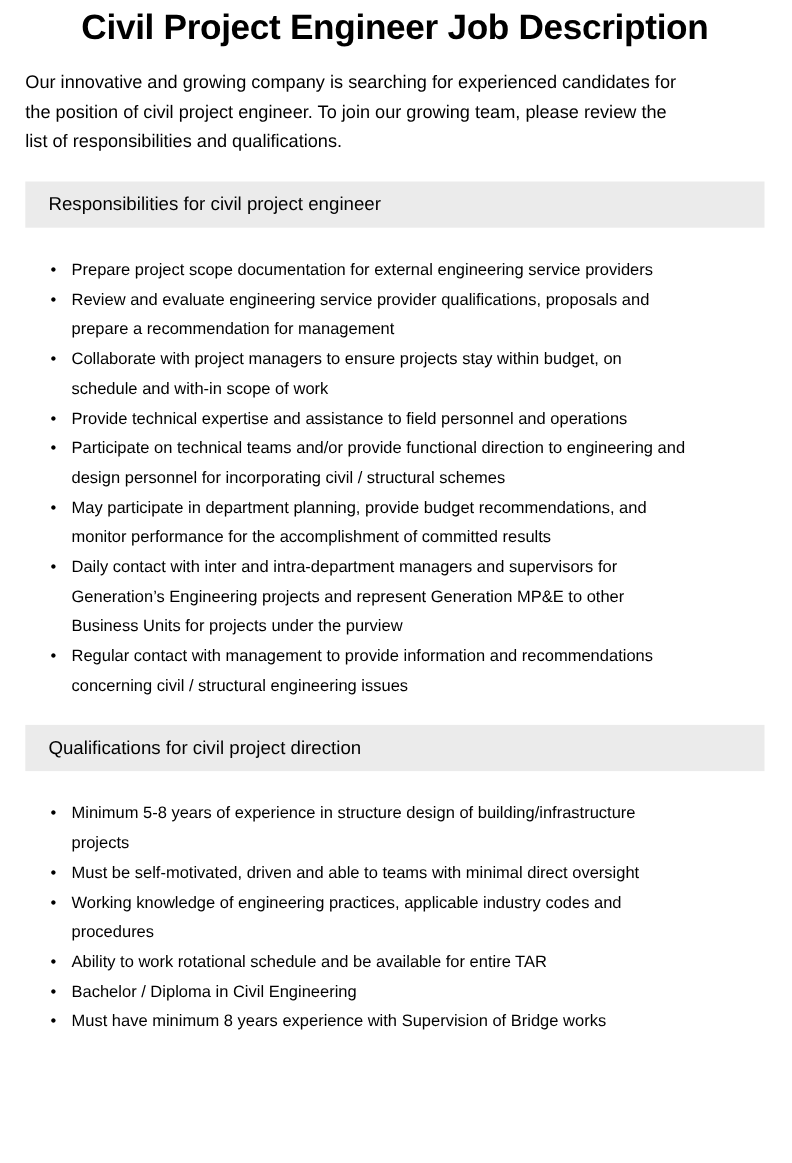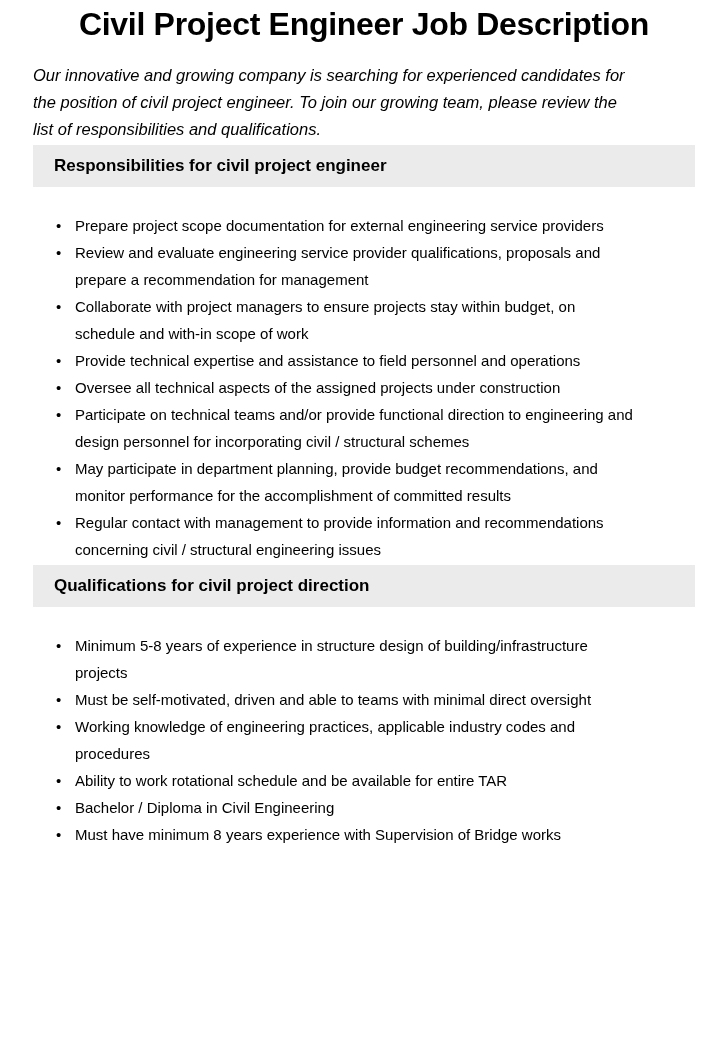--- a/index.html
+++ b/index.html
@@ -8,47 +8,46 @@
     background: #ffffff;
   }
   body {
     width: 720px;
     min-height: 1057px;
     font-family: "Liberation Sans", sans-serif;
     color: var(--text-color, #000000);
     -webkit-font-smoothing: antialiased;
   }
   .doc {
-    padding: 6px 25px 20px 33px;
+    padding: 6px 25px 20px 23px;
   }
   h1.title {
     margin: 0;
     font-size: 32px;
     line-height: 36px;
     font-weight: 700;
     text-align: center;
     letter-spacing: -0.3px;
   }
   p.intro {
     margin: 20px 0 0 0;
     font-size: 16.5px;
     line-height: 27px;
     max-width: 600px;
-    font-style: italic;
   }
   .section-heading {
-    margin-top: 2px;
+    margin-top: 22px;
     height: 42px;
     background: var(--bar-bg, #ebebeb);
     display: flex;
     align-items: center;
     padding-left: 21px;
     box-sizing: border-box;
     font-size: 17px;
-    font-weight: 700;
+    font-weight: 400;
   }
   ul.item-list {
     list-style: none;
     margin: 25px 0 0 0;
     padding: 0 0 0 20px;
   }
   ul.item-list li {
     position: relative;
     padding-left: 22px;
     width: 561px;
@@ -71,23 +70,23 @@
 
   <p class="intro">Our innovative and growing company is searching for experienced candidates for the position of civil project engineer. To join our growing team, please review the list of responsibilities and qualifications.</p>
 
   <section>
     <div class="section-heading">Responsibilities for civil project engineer</div>
     <ul class="item-list">
         <li>Prepare project scope documentation for external engineering service providers</li>
         <li>Review and evaluate engineering service provider qualifications, proposals and prepare a recommendation for management</li>
         <li>Collaborate with project managers to ensure projects stay within budget, on schedule and with-in scope of work</li>
         <li>Provide technical expertise and assistance to field personnel and operations</li>
-        <li>Oversee all technical aspects of the assigned projects under construction</li>
         <li>Participate on technical teams and/or provide functional direction to engineering and design personnel for incorporating civil / structural schemes</li>
         <li>May participate in department planning, provide budget recommendations, and monitor performance for the accomplishment of committed results</li>
+        <li>Daily contact with inter and intra-department managers and supervisors for Generation’s Engineering projects and represent Generation MP&amp;E to other Business Units for projects under the purview</li>
         <li>Regular contact with management to provide information and recommendations concerning civil / structural engineering issues</li>
       </ul>
   </section>
 
   <section>
     <div class="section-heading">Qualifications for civil project direction</div>
     <ul class="item-list">
         <li>Minimum 5-8 years of experience in structure design of building/infrastructure projects</li>
         <li>Must be self-motivated, driven and able to teams with minimal direct oversight</li>
         <li>Working knowledge of engineering practices, applicable industry codes and procedures</li>

